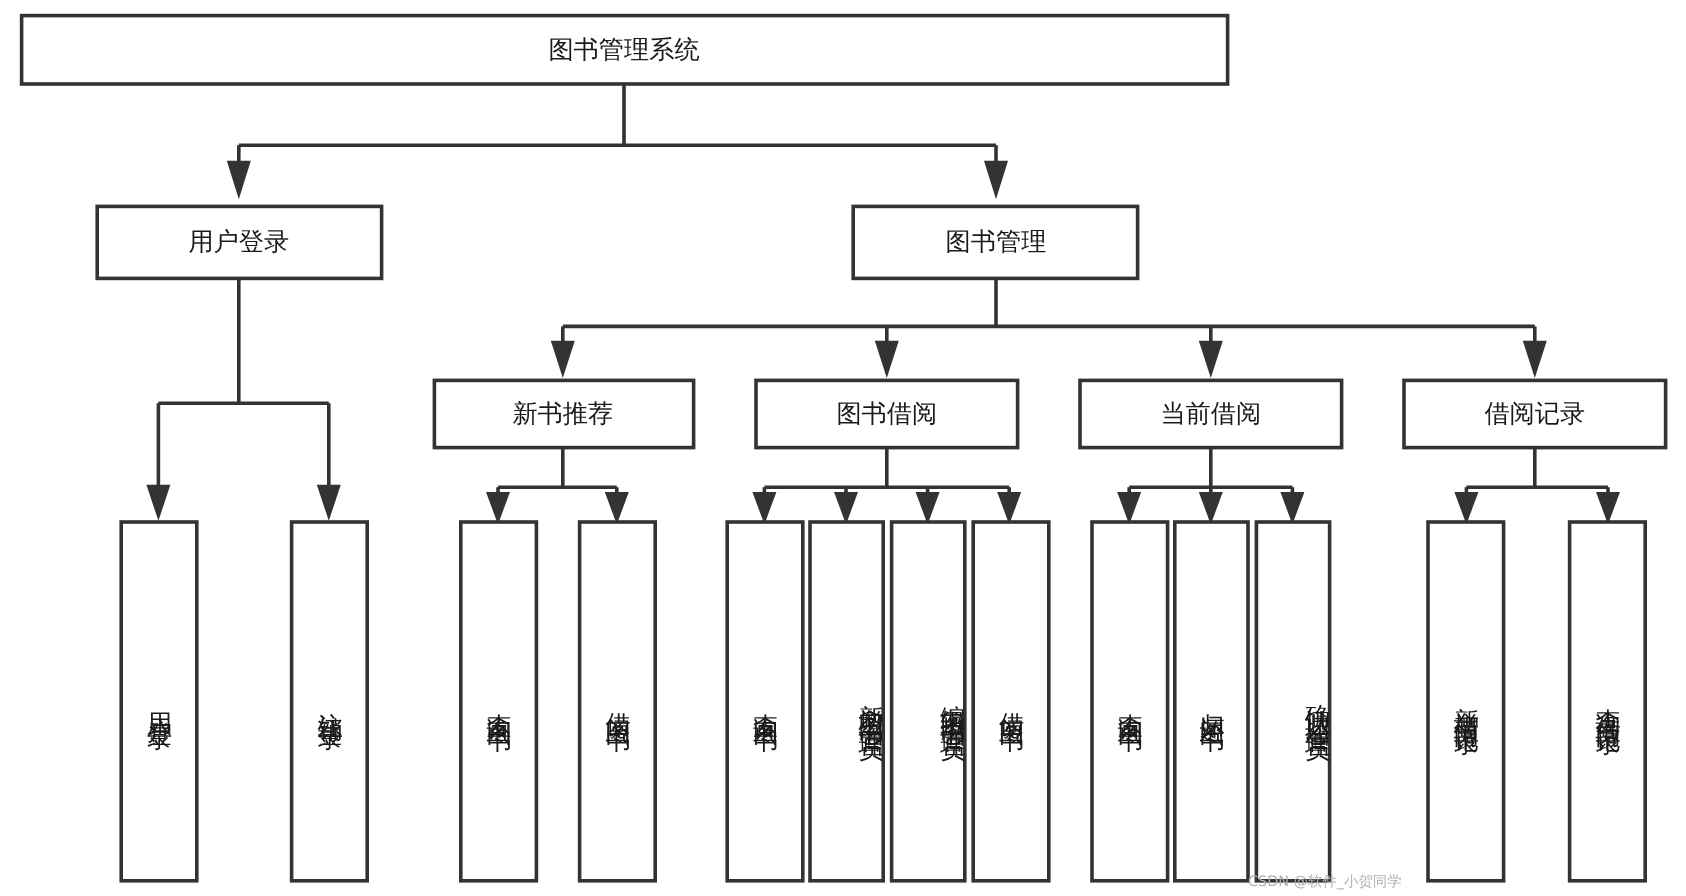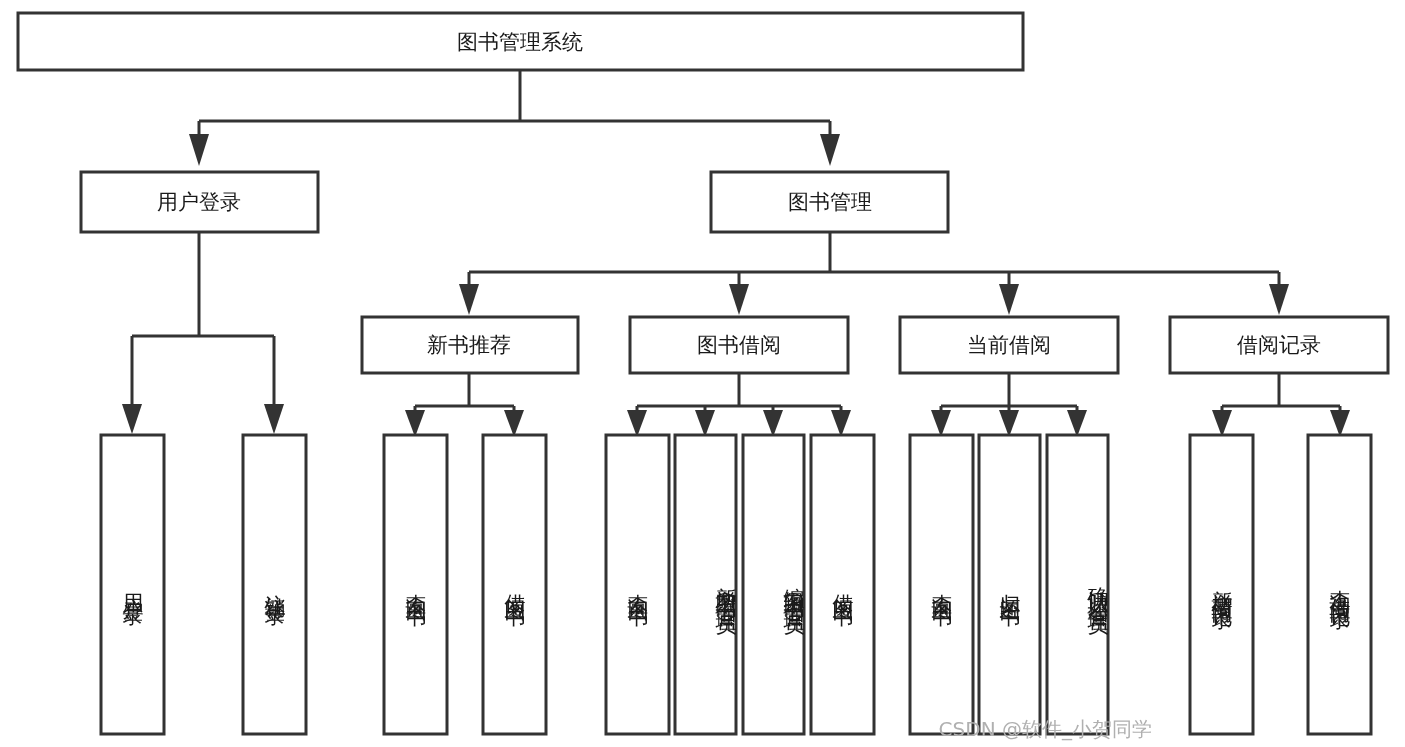--- a/index.html
+++ b/index.html
@@ -58,24 +58,24 @@
     line-height: 1.0;
     letter-spacing: 4px;
     white-space: nowrap;
     display: flex;
     align-items: center;
     justify-content: center;
     pointer-events: none;
   }
   .watermark {
     position: absolute;
-    right: 24px;
+    right: 8px;
     bottom: 4px;
     font-family: "DejaVu Sans", "Liberation Sans", sans-serif;
-    font-size: 20px;
+    font-size: 12px;
     color: #b0b0b0;
     white-space: nowrap;
   }
 </style>
 </head>
 <body>
 
 <div id="diagram-root">
 
   <svg id="tree-svg" viewBox="0 0 1405 747">

